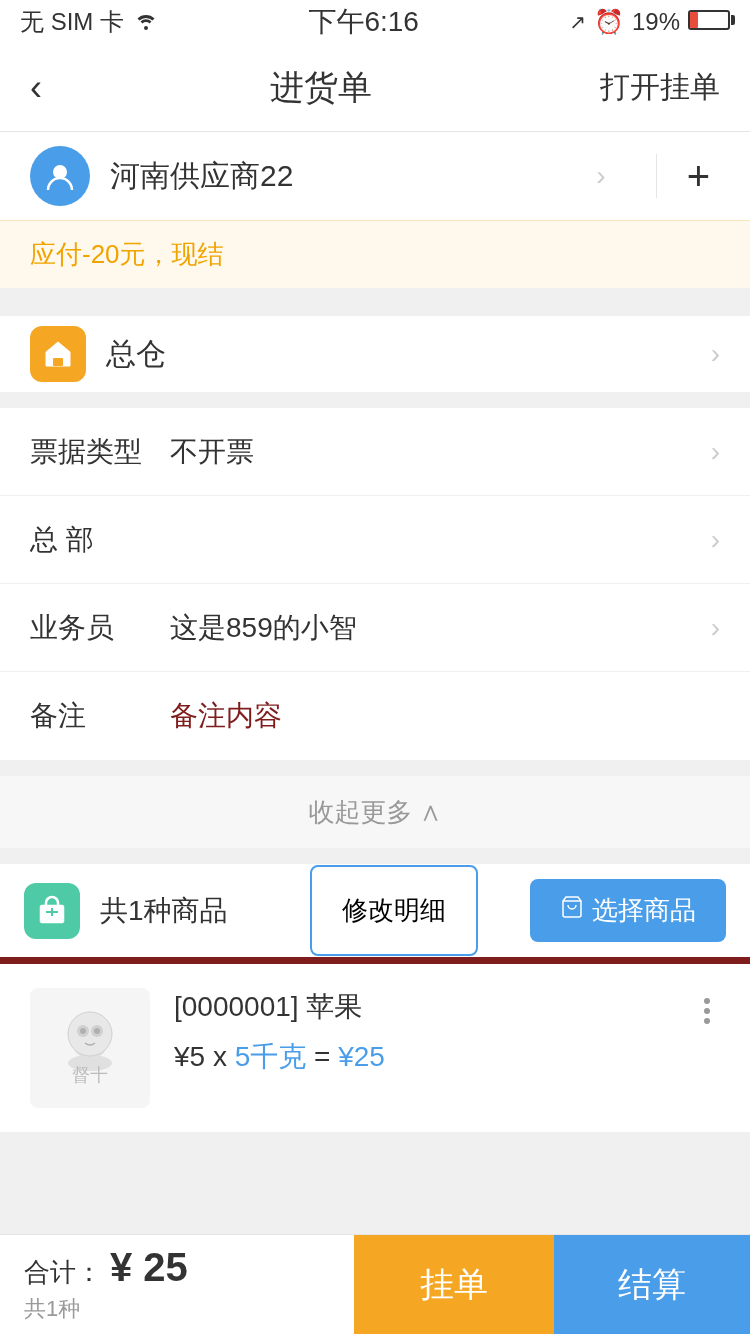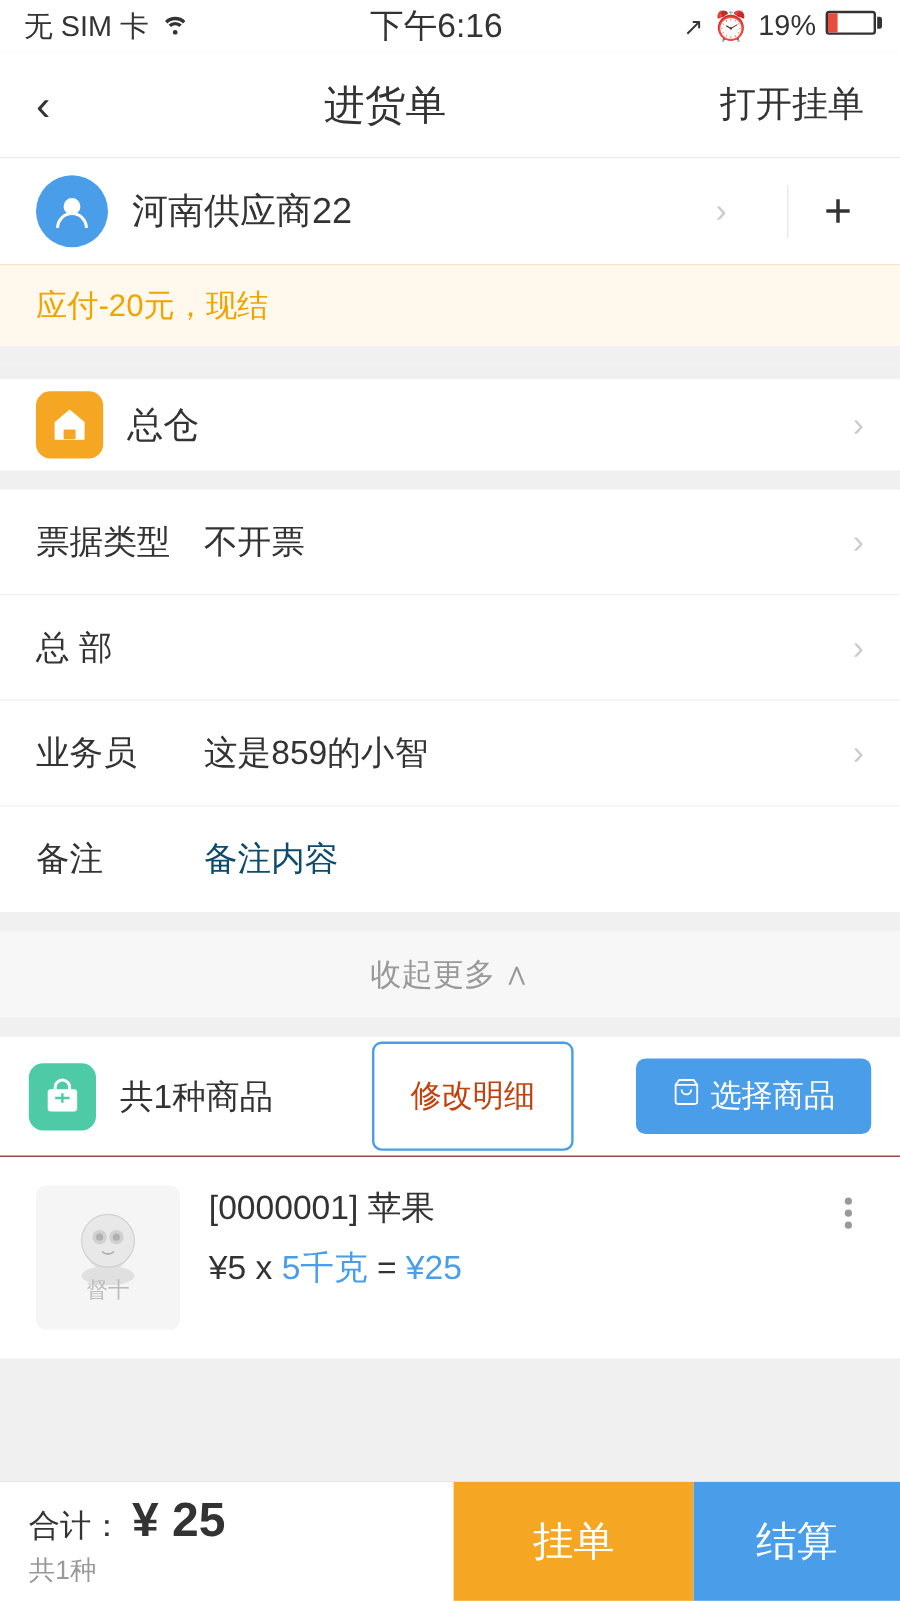--- a/index.html
+++ b/index.html
@@ -138,21 +138,21 @@
       color: #333;
       width: 140px;
       flex-shrink: 0;
     }
     .form-value {
       flex: 1;
       font-size: 28px;
       color: #333;
     }
     .form-value.placeholder {
-      color: #0c4a6e;
+      color: #7f1d1d;
     }
     .form-chevron { color: #ccc; font-size: 28px; }
 
     
     .collapse-bar {
       background: #f7f7f7;
       height: 72px;
       display: flex;
       align-items: center;
       justify-content: center;
@@ -165,32 +165,32 @@
     
     .product-section {
       background: #fff;
       margin-top: 16px;
     }
     .product-header {
       display: flex;
       align-items: center;
       padding: 0 24px;
       height: 100px;
-      border-bottom: 1px solid #7f1d1d;
+      border-bottom: 7px solid #7f1d1d;
       gap: 20px;
     }
     .product-icon {
       width: 56px; height: 56px; background: #4ecba6; border-radius: 12px;
       display: flex; align-items: center; justify-content: center;
       flex-shrink: 0;
     }
     .product-count { flex: 1; font-size: 28px; color: #333; }
     .btn-outline {
       border: 2px solid #4a9de8;
-      color: #c2410c;
+      color: #000000;
       background: #fff;
       padding: 26px 30px;
       border-radius: 8px;
       font-size: 26px;
       cursor: pointer;
     }
     .btn-primary {
       background: #4a9de8;
       color: #fff;
       border: none;
@@ -259,21 +259,21 @@
       width: 200px;
       background: #f5a623;
       color: #fff;
       font-size: 34px;
       font-weight: 500;
       border: none;
       cursor: pointer;
       display: flex; align-items: center; justify-content: center;
     }
     .btn-blue {
-      width: 172px;
+      width: 196px;
       background: #4a9de8;
       color: #fff;
       font-size: 34px;
       font-weight: 500;
       border: none;
       cursor: pointer;
       display: flex; align-items: center; justify-content: center;
     }
   </style>
 </head>

